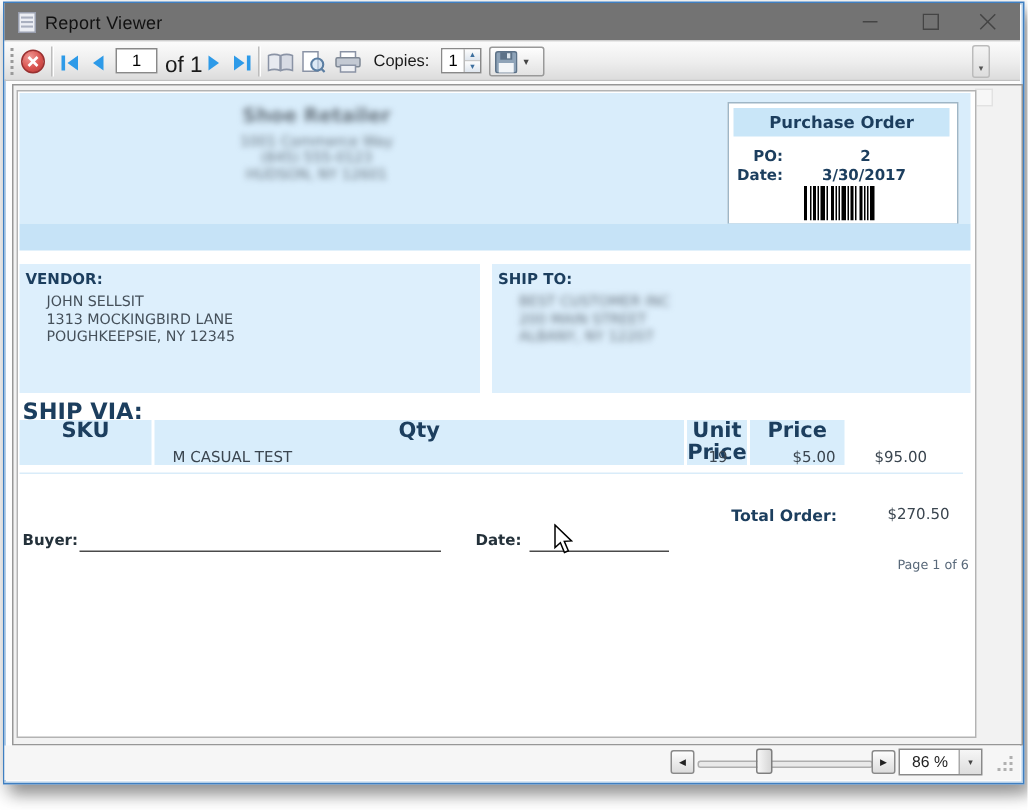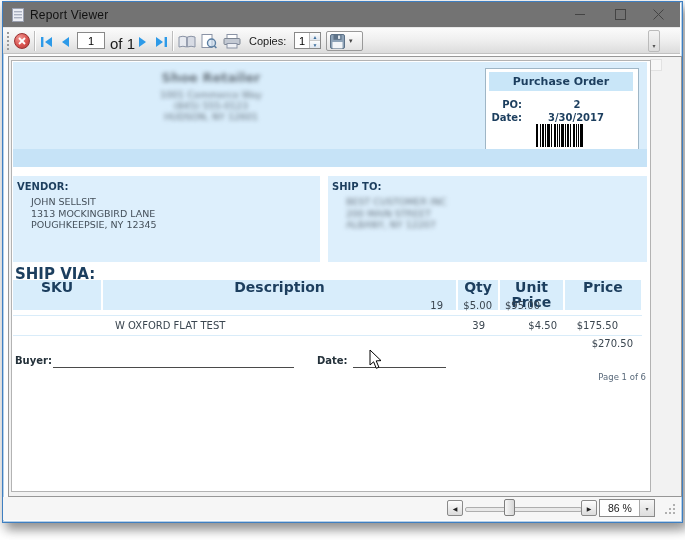--- a/index.html
+++ b/index.html
@@ -320,41 +320,35 @@
           <div>BEST CUSTOMER INC</div>
           <div>200 MAIN STREET</div>
           <div>ALBANY, NY 12207</div>
         </div>
       </div>
 
       <div class="shipvia">SHIP VIA:</div>
 
       <div class="tgrid thead">
         <div>SKU</div>
-        <div>Description</div>
         <div>Qty</div>
         <div>Unit Price</div>
         <div>Price</div>
       </div>
 
       <div class="tgrid trow trow1">
         <div></div>
+        <div class="desc">M CASUAL TEST</div>
         <div class="num qty">19</div>
         <div class="num unit">$5.00</div>
         <div class="num price">$95.00</div>
       </div>
-      <div class="tgrid trow trow2">
-        <div></div>
-        <div class="desc">W OXFORD FLAT TEST</div>
-        <div class="num qty">39</div>
-        <div class="num unit">$4.50</div>
-        <div class="num price">$175.50</div>
-      </div>
 
       <div class="totalrow">
+        <div class="totallbl">Total Order:</div>
         <div class="totalval">$270.50</div>
       </div>
 
       <div class="sigrow">
         <span class="siglbl buyerlbl">Buyer:</span>
         <span class="sigline buyerline"></span>
         <span class="siglbl datelbl">Date:</span>
         <span class="sigline dateline"></span>
       </div>
 

